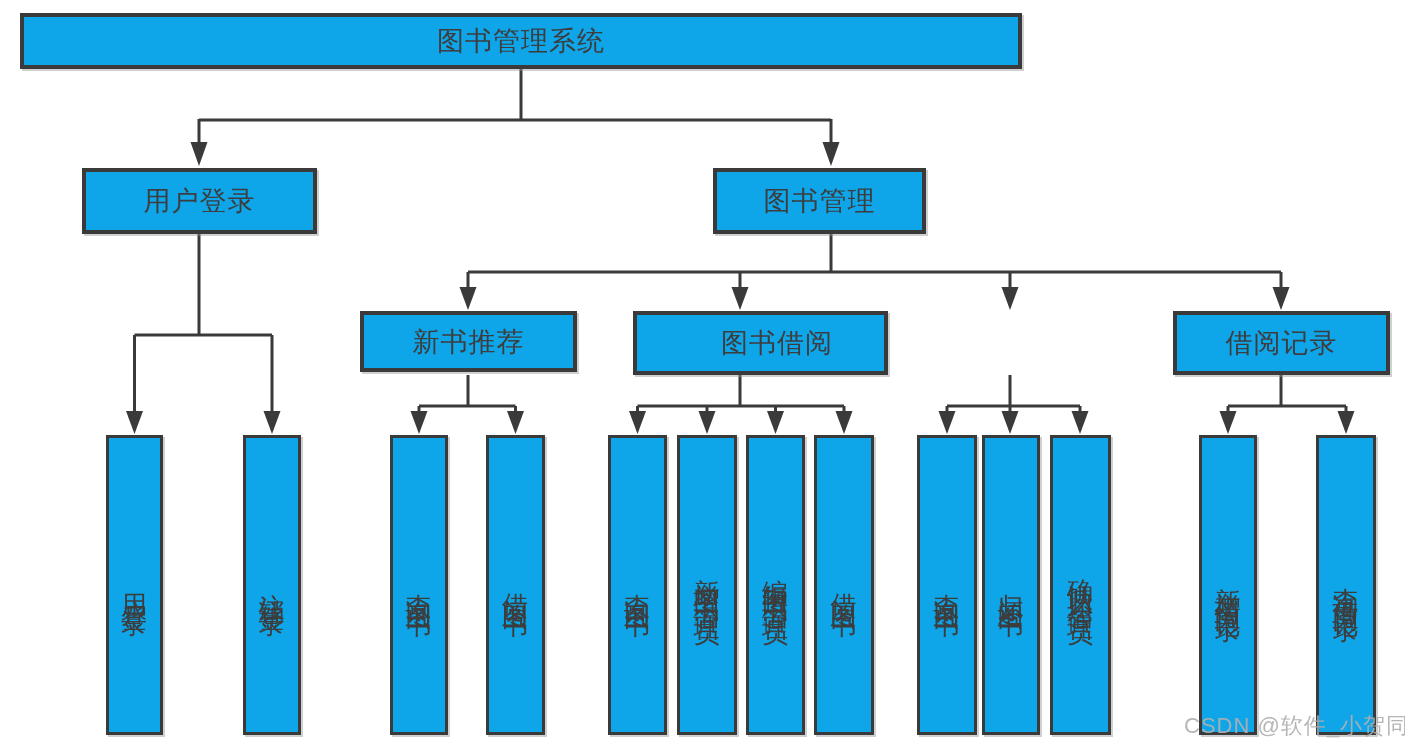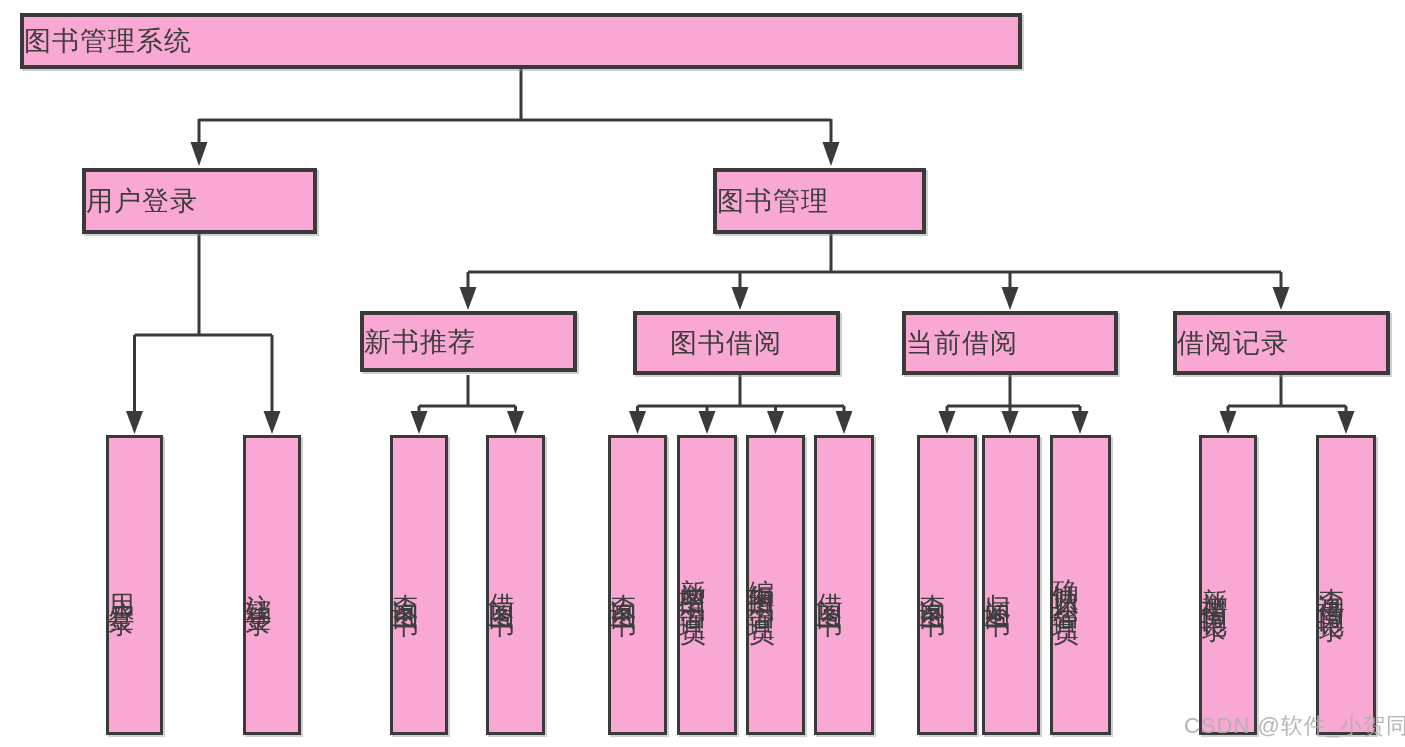--- a/index.html
+++ b/index.html
@@ -7,23 +7,23 @@
     position:relative;
     width:1405px; height:747px;
     background:#ffffff;
     font-family:"Liberation Sans","DejaVu Sans",sans-serif;
     overflow:hidden;
   }
   svg.connectors { position:absolute; left:0; top:0; z-index:1; }
   .node {
     position:absolute;
     box-sizing:border-box;
-    background:#f9a8d4;
+    background:#0ea5e9;
     border:3px solid #3a3a3a;
-    display:flex; align-items:center; justify-content:flex-start;
+    display:flex; align-items:center; justify-content:center;
     color:#3d3d3d;
     z-index:2;
     box-shadow:2px 2px 0 rgba(150,150,150,0.45);
   }
   .h-node { font-size:27px; border-width:4px; letter-spacing:1px; }
   .v-node { font-size:26px; }
   .v-node .vtext {
     writing-mode:vertical-rl;
     text-orientation:mixed;
     letter-spacing:6px;
@@ -85,25 +85,22 @@
   <div class="node h-node" style="left:82px; top:168px; width:235px; height:66px;">
     <span>用户登录</span>
   </div>
   <div class="node h-node" style="left:713px; top:168px; width:213px; height:66px;">
     <span>图书管理</span>
   </div>
 
   <div class="node h-node" style="left:360px; top:311px; width:217px; height:61px;">
     <span>新书推荐</span>
   </div>
-  <div class="node h-node" style="left:633px; top:311px; width:207px; height:64px;padding-left:33px;">
+  <div class="node h-node" style="left:633px; top:311px; width:255px; height:64px;padding-left:33px;">
     <span>图书借阅</span>
-  </div>
-  <div class="node h-node" style="left:902px; top:311px; width:216px; height:64px;">
-    <span>当前借阅</span>
   </div>
   <div class="node h-node" style="left:1173px; top:311px; width:217px; height:64px;">
     <span>借阅记录</span>
   </div>
 
   <div class="node v-node" style="left:106px; top:435px; width:57px; height:300px;">
     <span class="vtext">用户登录</span>
   </div>
   <div class="node v-node" style="left:243px; top:435px; width:58px; height:300px;">
     <span class="vtext">注销登录</span>

